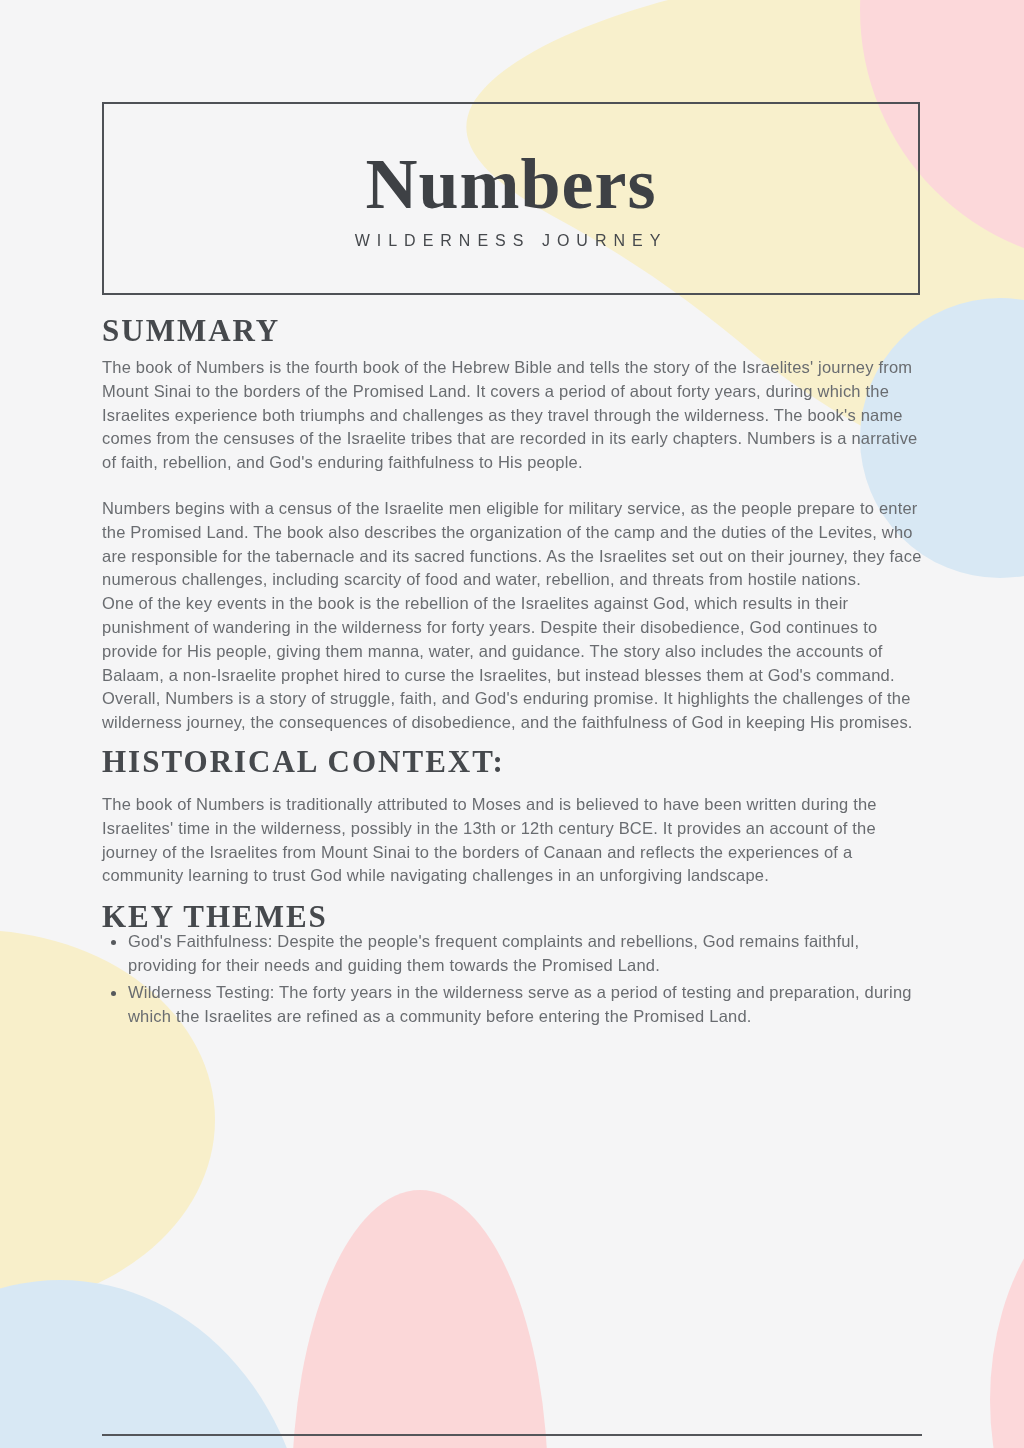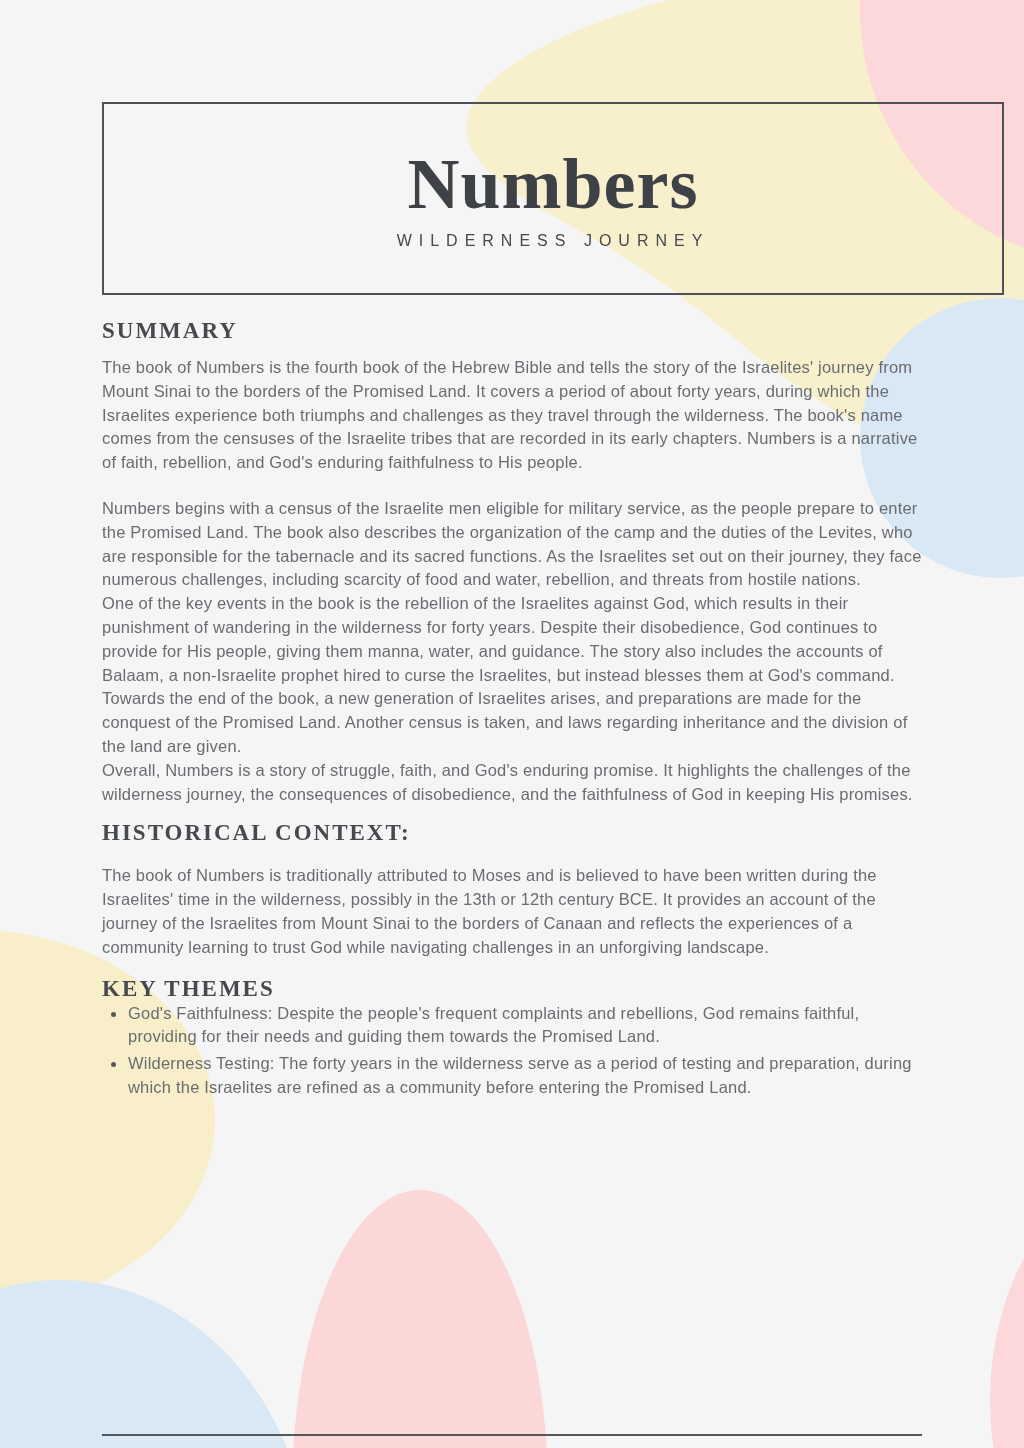--- a/index.html
+++ b/index.html
@@ -33,21 +33,21 @@
     left:292px;top:1190px;width:256px;height:600px;
     border-radius:50%;background:#fbd7d8;
   }
   .blob-pink-bottomright{
     left:990px;top:1170px;width:320px;height:460px;
     border-radius:50%;background:#fcd8da;
   }
   
   .title-box{
     position:absolute;left:102px;top:102px;
-    width:902px;height:193px;
+    width:818px;height:193px;
     border:2px solid #4e5156;
     box-sizing:border-box;
     display:flex;flex-direction:column;
     align-items:center;justify-content:center;
     gap:12px;
   }
   .title-main{
     font-family:"Liberation Serif","DejaVu Serif",serif;
     font-weight:700;
     font-size:72px;line-height:1;
@@ -64,21 +64,21 @@
   
   .content{
     position:absolute;left:102px;top:318px;width:820px;
     color:#696c70;
     font-size:16.5px;line-height:23.8px;
     letter-spacing:0.2px;
   }
   h2.sec{
     font-family:"Liberation Serif","DejaVu Serif",serif;
     font-weight:700;
-    font-size:23px;line-height:26px;
+    font-size:31px;line-height:26px;
     letter-spacing:2px;
     color:#46494d;
     margin:0 0 8px 0;
   }
   h2.sec.historical{margin:14px 0 18px 0;}
   h2.sec.themes{margin:16px 0 0 0;}
   p.body{margin:0;}
   p.body.gap-after{margin-bottom:22px;margin-top:12px;}
   ul.themes-list{
     list-style:none;
@@ -124,21 +124,20 @@
     <h1 class="title-main">Numbers</h1>
     <div class="title-sub">WILDERNESS JOURNEY</div>
   </div>
 
   <div class="content">
 
     <h2 class="sec summary">SUMMARY</h2>
     <p class="body gap-after">The book of Numbers is the fourth book of the Hebrew Bible and tells the story of the Israelites' journey from Mount Sinai to the borders of the Promised Land. It covers a period of about forty years, during which the Israelites experience both triumphs and challenges as they travel through the wilderness. The book's name comes from the censuses of the Israelite tribes that are recorded in its early chapters. Numbers is a narrative of faith, rebellion, and God's enduring faithfulness to His people.</p>
     <p class="body">Numbers begins with a census of the Israelite men eligible for military service, as the people prepare to enter the Promised Land. The book also describes the organization of the camp and the duties of the Levites, who are responsible for the tabernacle and its sacred functions. As the Israelites set out on their journey, they face numerous challenges, including scarcity of food and water, rebellion, and threats from hostile nations.</p>
     <p class="body">One of the key events in the book is the rebellion of the Israelites against God, which results in their punishment of wandering in the wilderness for forty years. Despite their disobedience, God continues to provide for His people, giving them manna, water, and guidance. The story also includes the accounts of Balaam, a non-Israelite prophet hired to curse the Israelites, but instead blesses them at God's command.</p>
-    <p class="body">Towards the end of the book, a new generation of Israelites arises, and preparations are made for the conquest of the Promised Land. Another census is taken, and laws regarding inheritance and the division of the land are given.</p>
     <p class="body">Overall, Numbers is a story of struggle, faith, and God's enduring promise. It highlights the challenges of the wilderness journey, the consequences of disobedience, and the faithfulness of God in keeping His promises.</p>
 
     <h2 class="sec historical">HISTORICAL CONTEXT:</h2>
     <p class="body">The book of Numbers is traditionally attributed to Moses and is believed to have been written during the Israelites' time in the wilderness, possibly in the 13th or 12th century BCE. It provides an account of the journey of the Israelites from Mount Sinai to the borders of Canaan and reflects the experiences of a community learning to trust God while navigating challenges in an unforgiving landscape.</p>
 
     <h2 class="sec themes">KEY THEMES</h2>
     <ul class="themes-list">
       <li>God's Faithfulness: Despite the people's frequent complaints and rebellions, God remains faithful, providing for their needs and guiding them towards the Promised Land.</li>
       <li>Wilderness Testing: The forty years in the wilderness serve as a period of testing and preparation, during which the Israelites are refined as a community before entering the Promised Land.</li>
     </ul>

